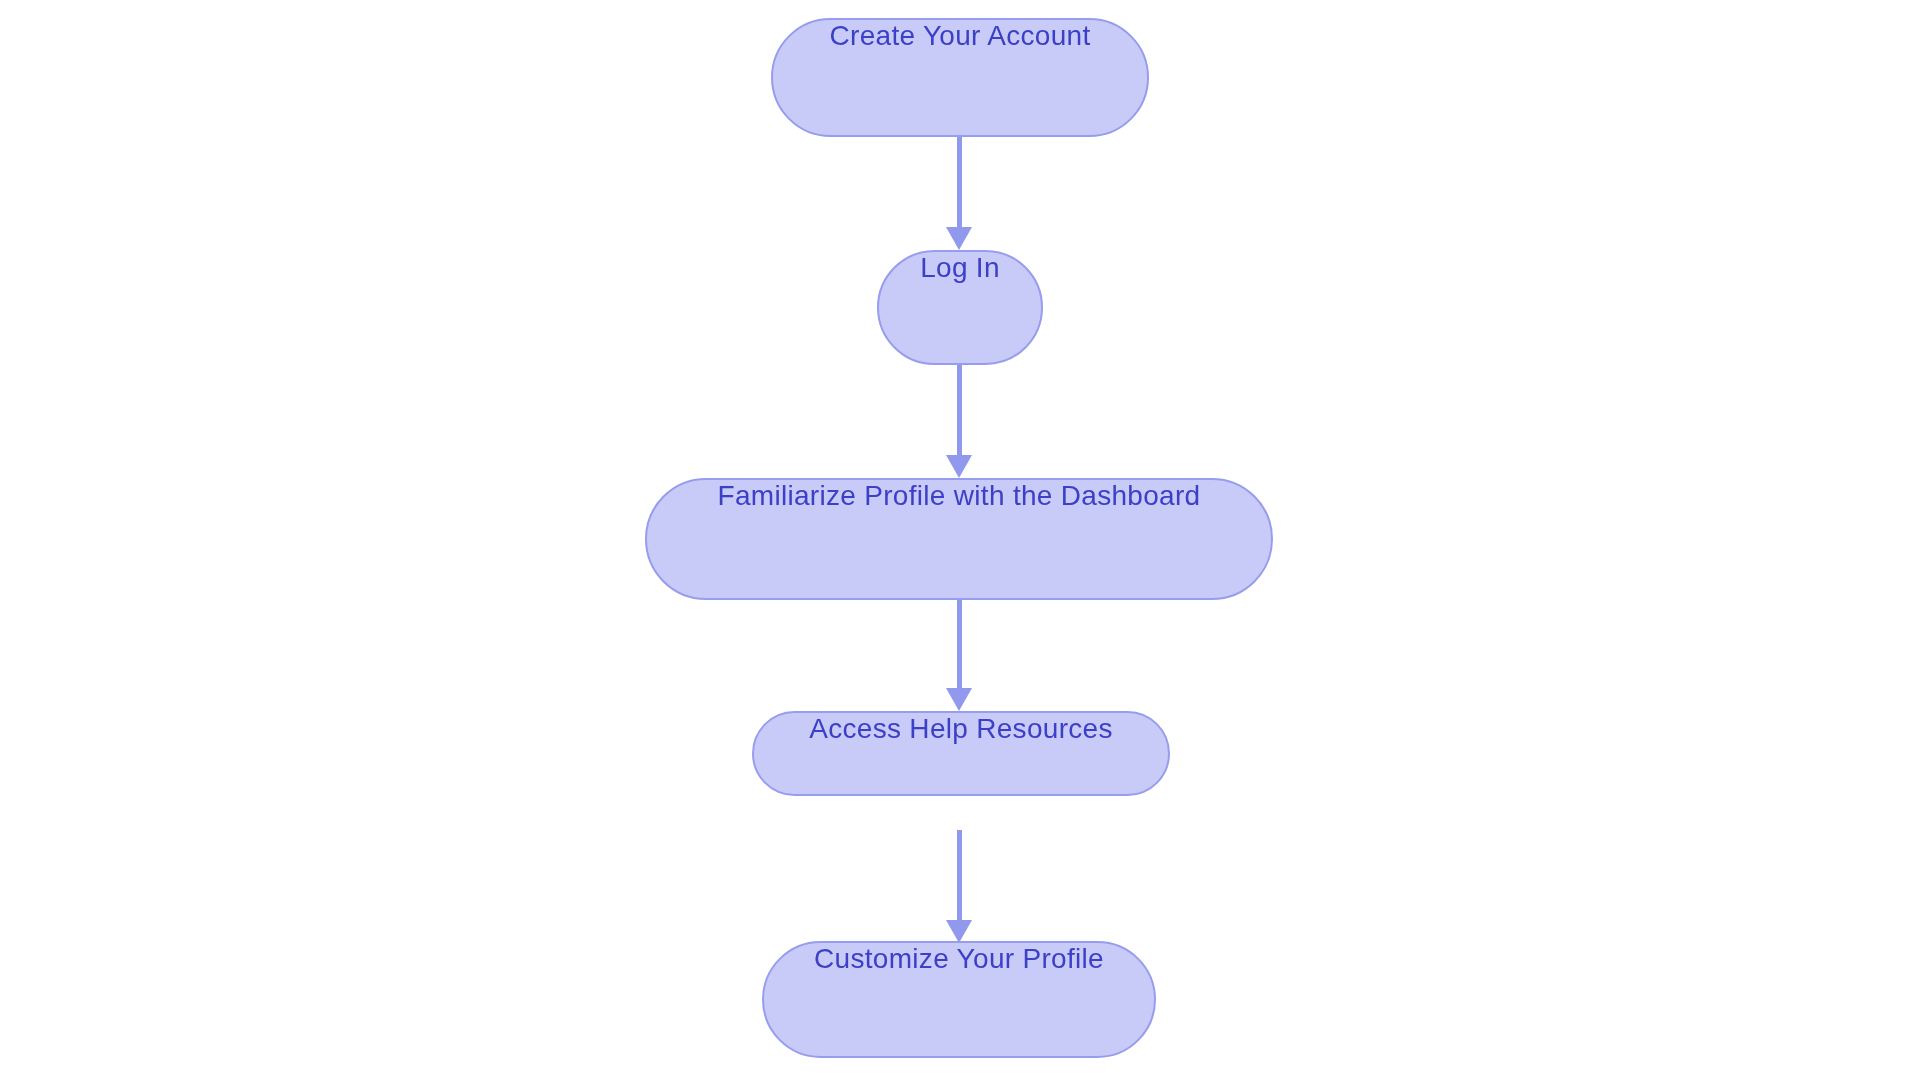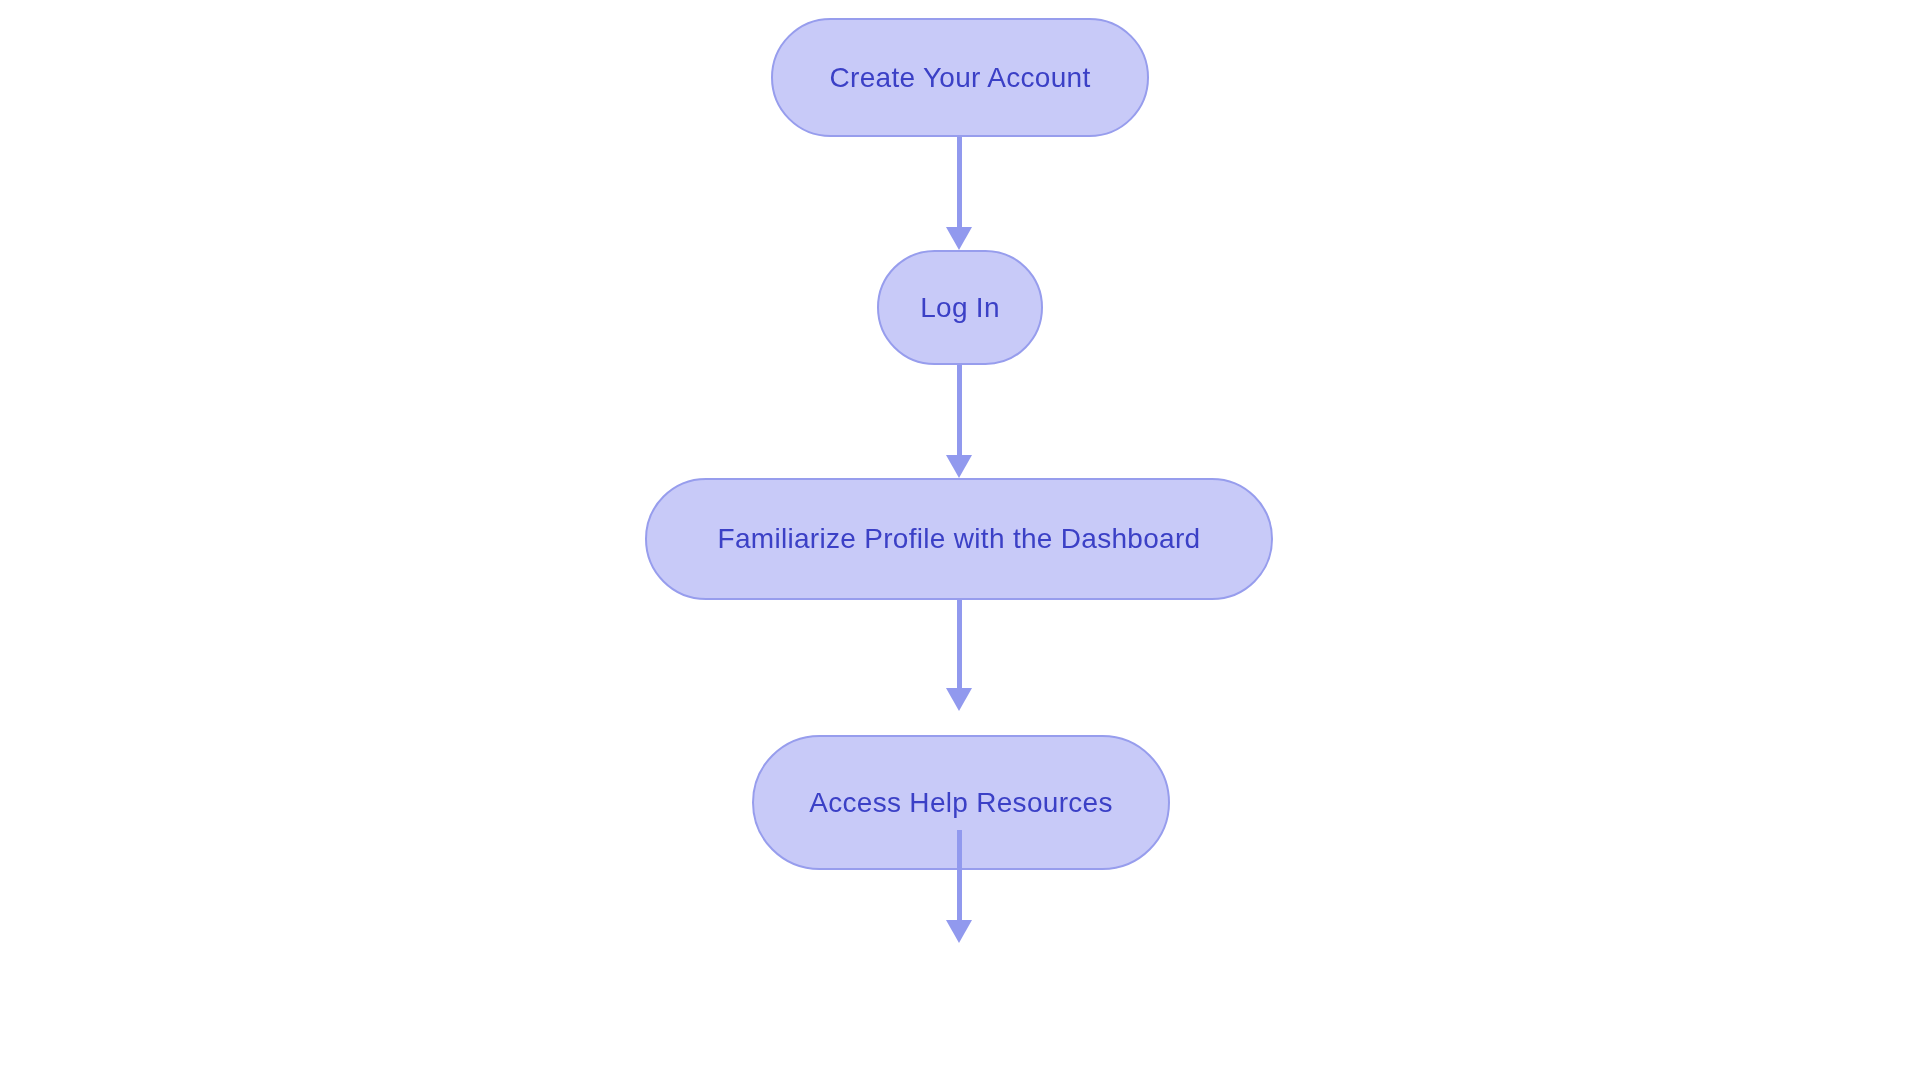--- a/index.html
+++ b/index.html
@@ -19,35 +19,35 @@
   }
   .canvas {
     position: relative;
     width: 1920px;
     height: 1083px;
     background: var(--bg);
   }
   .node {
     position: absolute;
     display: flex;
-    align-items: center;
+    align-items: flex-start;
     justify-content: center;
     background: var(--node-fill);
     border: 2px solid var(--node-border);
     border-radius: 999px;
     color: var(--node-text);
     font-size: 28px;
     letter-spacing: 0.3px;
     white-space: nowrap;
     text-align: center;
   }
   .node-1 { left: 771px; top:  18px; width: 378px; height: 119px; }
   .node-2 { left: 877px; top: 250px; width: 166px; height: 115px; }
   .node-3 { left: 645px; top: 478px; width: 628px; height: 122px; }
-  .node-4 { left: 752px; top: 735px; width: 418px; height: 135px; }
+  .node-4 { left: 752px; top: 711px; width: 418px; height: 85px; }
   .node-5 { left: 762px; top: 941px; width: 394px; height: 117px; }
 
   .edge {
     position: absolute;
     left: 946px;            
     width: 26px;
     display: flex;
     flex-direction: column;
     align-items: center;
   }
@@ -102,14 +102,17 @@
 
   <div class="node node-4">
     <span class="node-label">Access Help Resources</span>
   </div>
 
   <div class="edge edge-4">
     <div class="edge-line"></div>
     <div class="edge-head"></div>
   </div>
 
+  <div class="node node-5">
+    <span class="node-label">Customize Your Profile</span>
+  </div>
 
 </div>
 
 </body></html>

